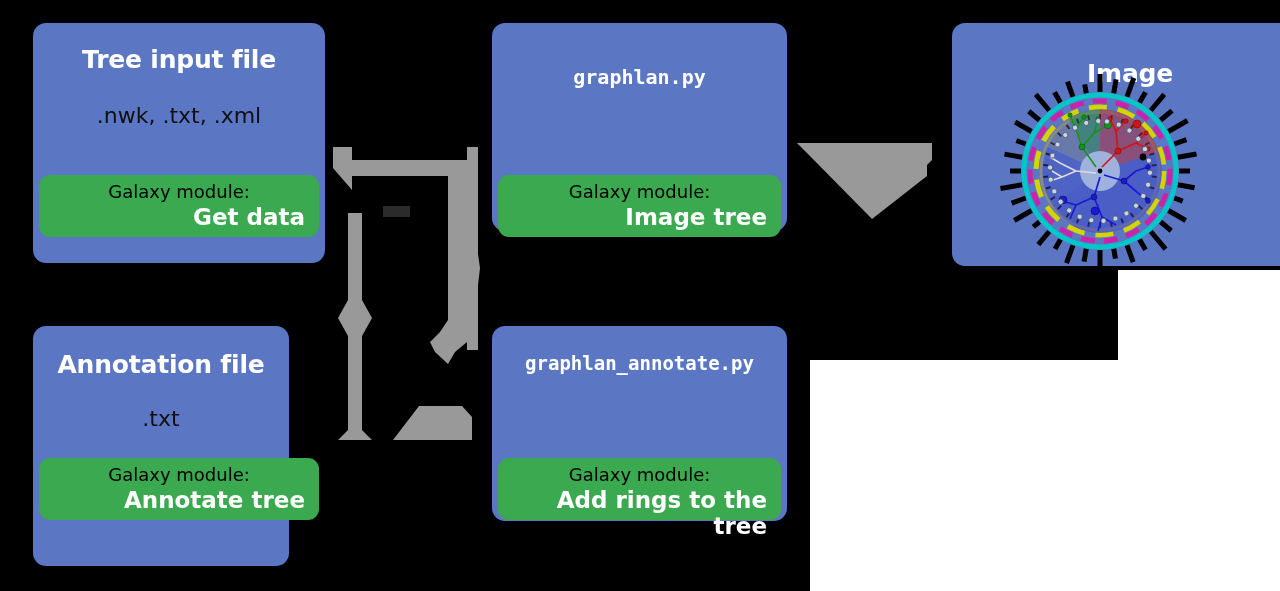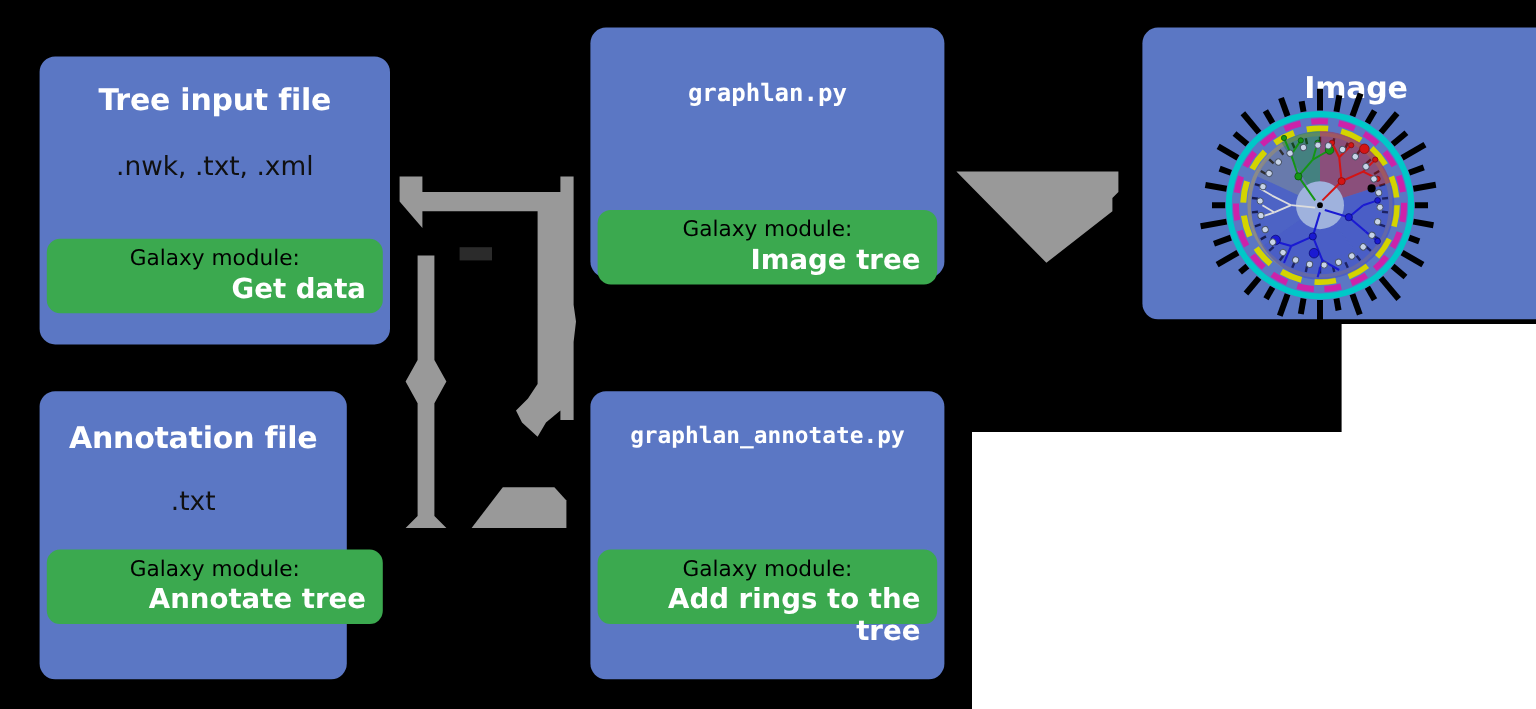--- a/index.html
+++ b/index.html
@@ -138,21 +138,21 @@
     </g>
 
     <g>
       <path d="M 797,143 L 932,143 L 932,160 L 927,165 L 927,176 L 872,219
                L 806,152 Z" fill="#999999"></path>
     </g>
 
     <rect x="383" y="206" width="27" height="11" fill="#2b2b2b"></rect>
   </svg>
 
-  <div class="node-box" style="left:33px; top:23px; width:292px; height:240px;margin-top:24px;">
+  <div class="node-box" style="left:33px; top:23px; width:292px; height:240px;">
     <div class="node-title serif-head" style="top:22px;">Tree input file</div>
     <div class="node-ext" style="top:80px;">.nwk, .txt, .xml</div>
     <div class="galaxy-pill" style="left:6px; top:152px; width:280px; height:62px;">
       <div class="galaxy-label">Galaxy module:</div>
       <div class="galaxy-value">Get data</div>
     </div>
   </div>
 
   <div class="node-box" style="left:492px; top:23px; width:295px; height:208px;">
     <div class="node-mono" style="top:42px;">graphlan.py</div>
@@ -371,21 +371,21 @@
 
   <div class="node-box" style="left:33px; top:326px; width:256px; height:240px;">
     <div class="node-title serif-head" style="top:24px;">Annotation file</div>
     <div class="node-ext" style="top:80px;">.txt</div>
     <div class="galaxy-pill" style="left:6px; top:132px; width:280px; height:62px;">
       <div class="galaxy-label">Galaxy module:</div>
       <div class="galaxy-value">Annotate tree</div>
     </div>
   </div>
 
-  <div class="node-box" style="left:492px; top:326px; width:295px; height:240px;">
+  <div class="node-box" style="left:492px; top:326px; width:295px; height:195px;">
     <div class="node-mono" style="top:26px; font-size:19px;">graphlan_annotate.py</div>
     <div class="galaxy-pill" style="left:6px; top:132px; width:283px; height:62px;">
       <div class="galaxy-label">Galaxy module:</div>
       <div class="galaxy-value">Add rings to the tree</div>
     </div>
   </div>
 
 </div>
 
 </body></html>

